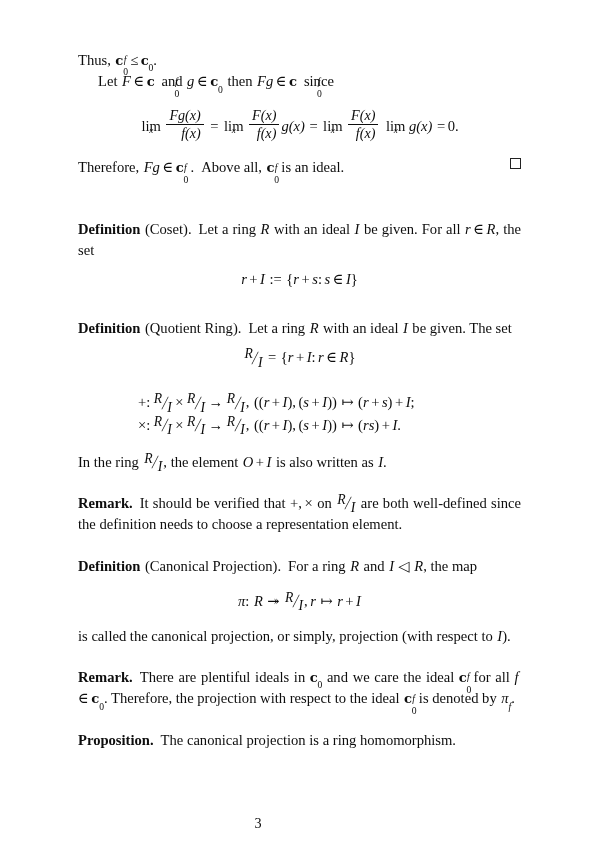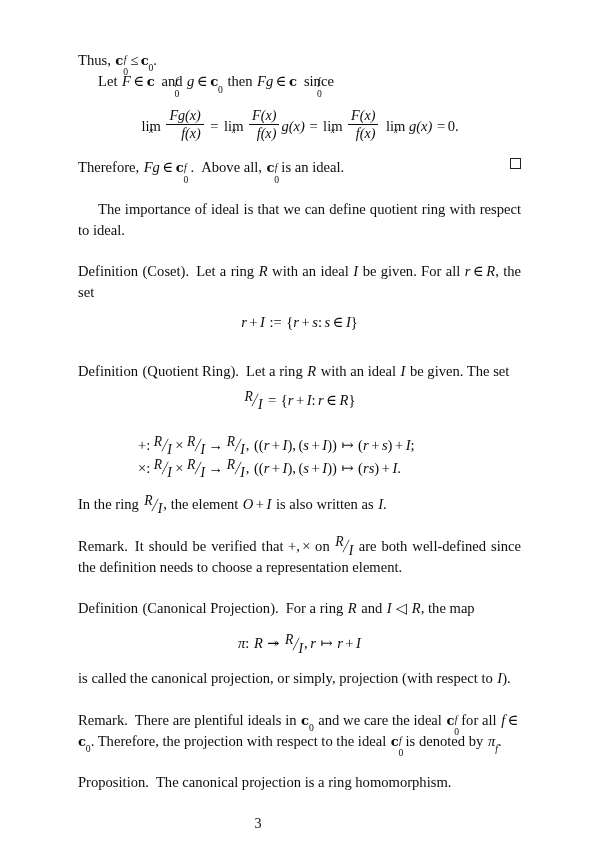--- a/index.html
+++ b/index.html
@@ -43,21 +43,21 @@
   .gap-lg { height: 20px; }
   .indent { text-indent: 20px; }
 
   .math, .mi {
     font-family: "Liberation Serif", "DejaVu Serif", serif;
     font-style: italic;
   }
   .op  { font-style: normal; }
 
   .bold-head {
-    font-weight: normal;
+    font-weight: bold;
     font-style: normal;
   }
 
   
   .display {
     text-align: center;
     font-size: 14.6px;
     line-height: 1.3;
     margin: 0;
     white-space: nowrap;
@@ -230,21 +230,20 @@
 
     <div class="gap-md"></div>
 
     <p class="para qed-row">
       <span>Therefore,</span><span class="med"></span><span class="mi">Fg</span><span class="thin"></span><span class="op">∈</span><span class="thin"></span><span class="frak">c</span><span class="supsub"><span class="up">f</span><span class="dn">0</span></span><span class="after-supsub"></span>.<span class="wide"></span><span>Above all,</span><span class="med"></span><span class="frak">c</span><span class="supsub"><span class="up">f</span><span class="dn">0</span></span><span class="after-supsub"></span><span>is an ideal.</span>
       <span class="qed-right"><span class="qed"></span></span>
     </p>
 
     <div class="gap-lg"></div>
 
-    <p class="para indent">The importance of ideal is that we can define quotient ring with respect to ideal.</p>
 
     <div class="gap-lg"></div>
 
     <p class="para">
       <span class="bold-head">Definition</span><span class="med"></span><span>(Coset).</span><span class="wide"></span><span>Let a ring</span><span class="med"></span><span class="mi">R</span><span class="med"></span><span>with an ideal</span><span class="med"></span><span class="mi">I</span><span class="med"></span><span>be given.  For all</span><span class="med"></span><span class="mi">r</span><span class="thin"></span><span class="op">∈</span><span class="thin"></span><span class="mi">R</span><span>, the set</span>
     </p>
 
     <div class="gap-sm"></div>
 
     <p class="display">

